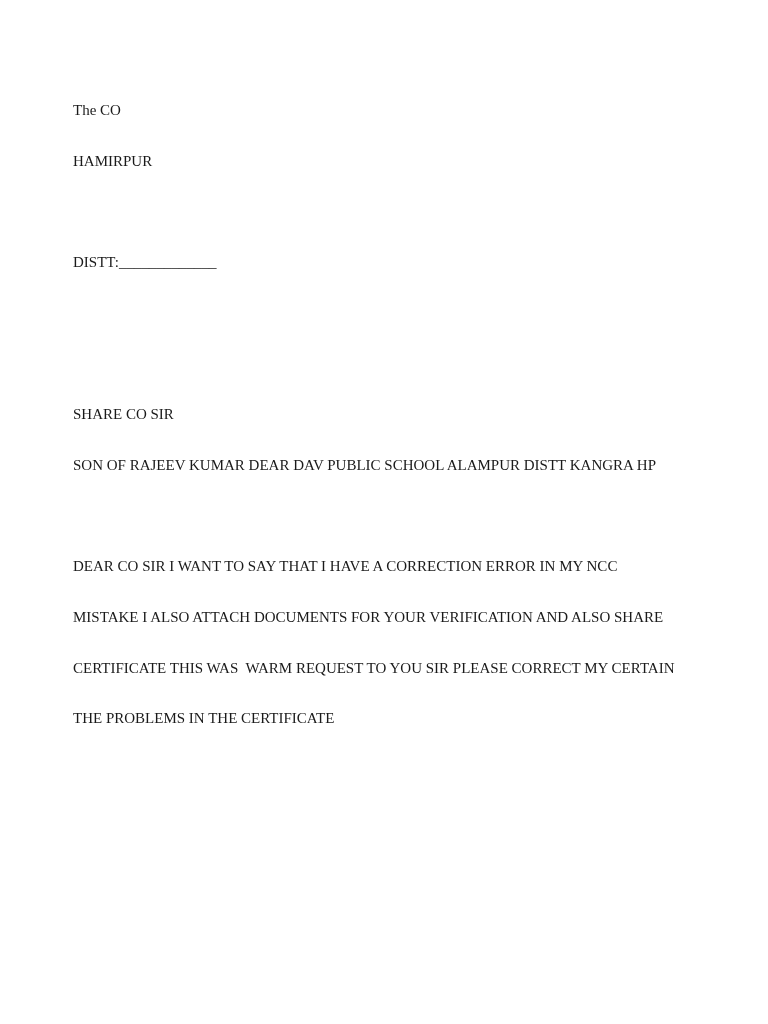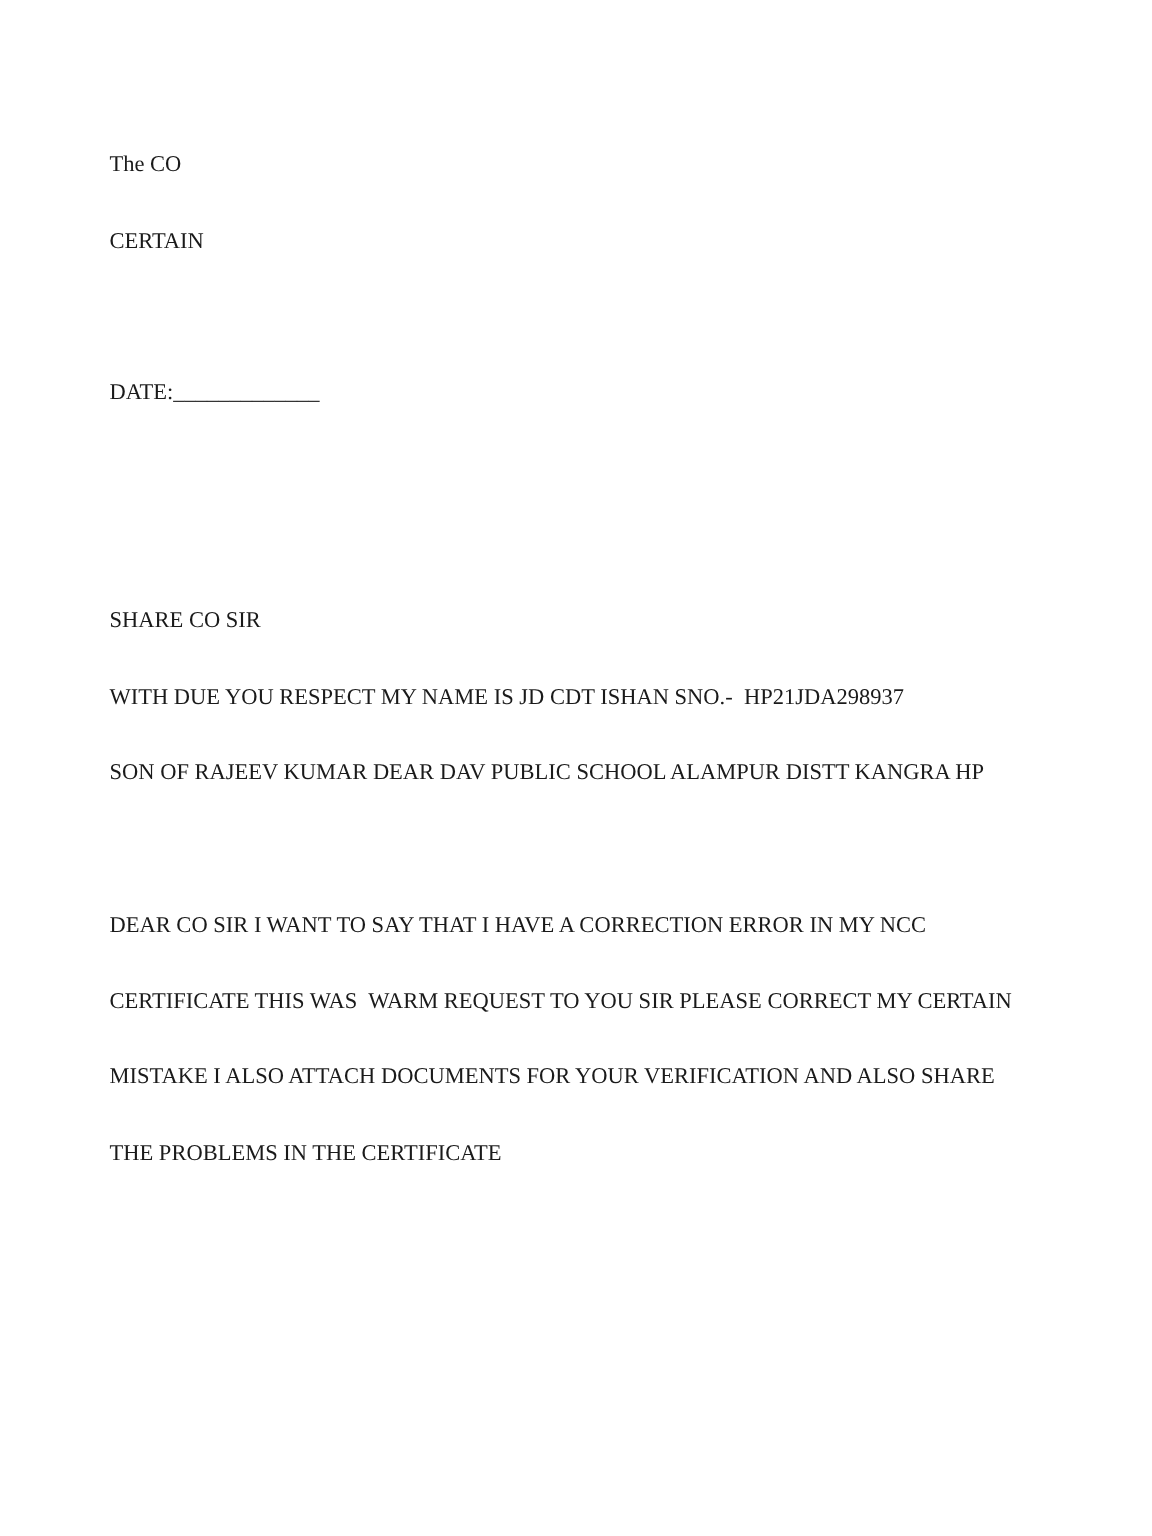--- a/index.html
+++ b/index.html
@@ -10,32 +10,31 @@
     color: #1a1a1a; white-space: pre-wrap;
   }
   .line { display: block; height: 16.9px; white-space: pre; }
   .blank { display: block; height: 16.9px; }
 </style>
 </head>
 <body>
 
 <div class="page">
   <span class="line">The CO</span>
-  <span class="line">CERTAIN</span>
+  <span class="line">HAMIRPUR</span>
   <span class="blank"></span>
-  <span class="line"><span>DATE:</span><span>_____________</span></span>
+  <span class="line"><span>DISTT:</span><span>_____________</span></span>
   <span class="blank"></span>
   <span class="blank"></span>
   <span class="line">SHARE CO SIR</span>
-  <span class="line">WITH DUE YOU RESPECT MY NAME IS JD CDT ISHAN SNO.-  HP21JDA298937</span>
   <span class="line">SON OF RAJEEV KUMAR DEAR DAV PUBLIC SCHOOL ALAMPUR DISTT KANGRA HP</span>
   <span class="blank"></span>
   <span class="line">DEAR CO SIR I WANT TO SAY THAT I HAVE A CORRECTION ERROR IN MY NCC</span>
+  <span class="line">MISTAKE I ALSO ATTACH DOCUMENTS FOR YOUR VERIFICATION AND ALSO SHARE</span>
   <span class="line">CERTIFICATE THIS WAS  WARM REQUEST TO YOU SIR PLEASE CORRECT MY CERTAIN</span>
-  <span class="line">MISTAKE I ALSO ATTACH DOCUMENTS FOR YOUR VERIFICATION AND ALSO SHARE</span>
   <span class="line">THE PROBLEMS IN THE CERTIFICATE</span>
   <span class="blank"></span>
   
   
   
   
   
   
   
   

